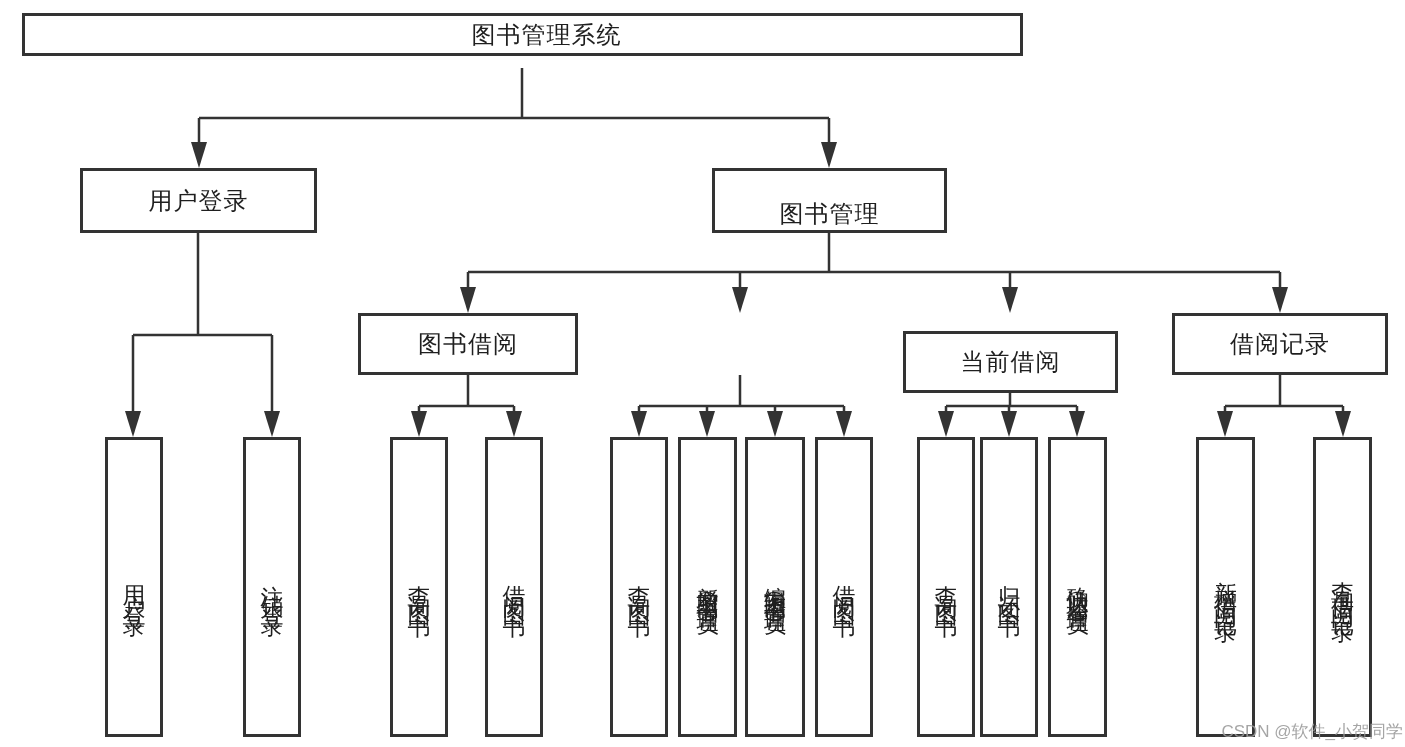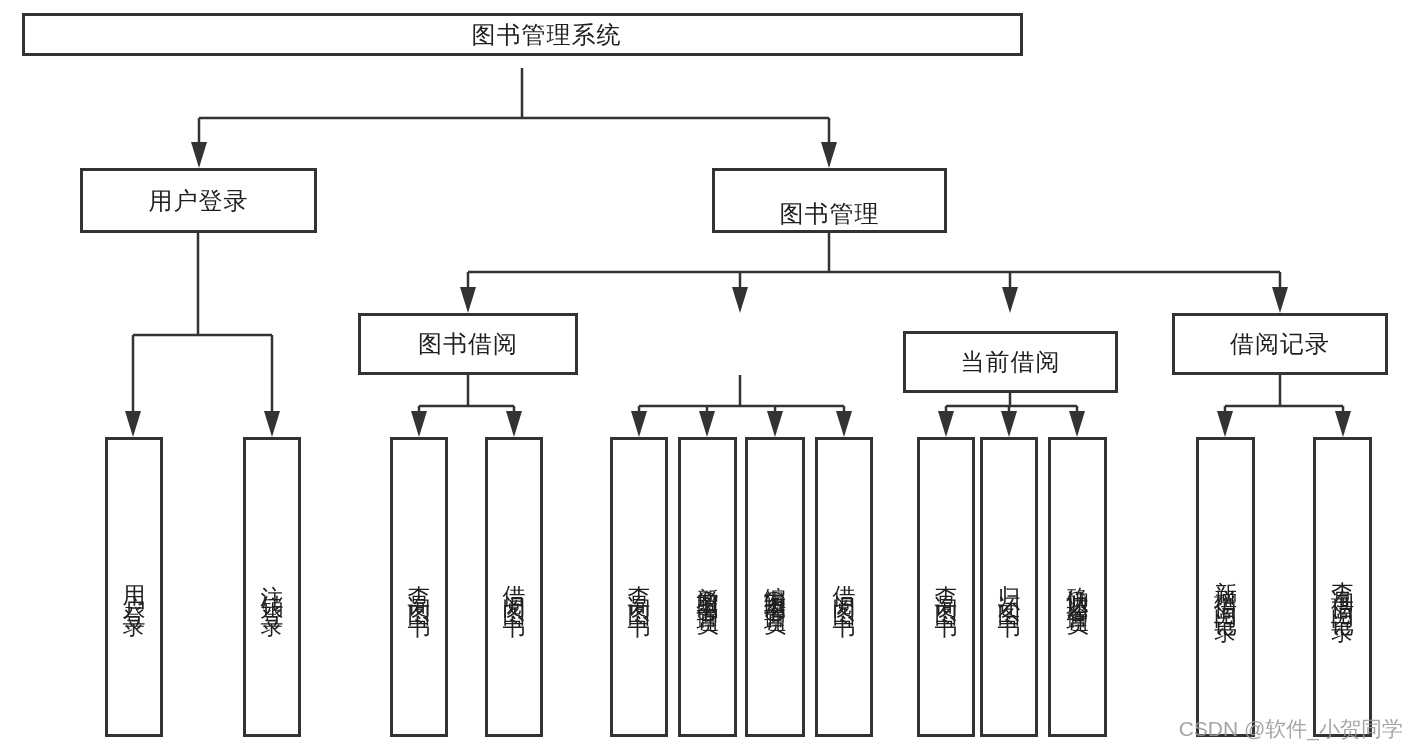--- a/index.html
+++ b/index.html
@@ -51,21 +51,21 @@
     letter-spacing: 4px;
   }
   .box.v.mid {
     letter-spacing: 8px;
   }
   .watermark {
     position: absolute;
     right: 2px;
     bottom: 4px;
     z-index: 2;
-    font-size: 21px;
+    font-size: 17px;
     color: #9c9c9c;
     opacity: 0.9;
     white-space: nowrap;
   }
 </style>
 </head>
 <body>
 
 <div class="canvas">
 

